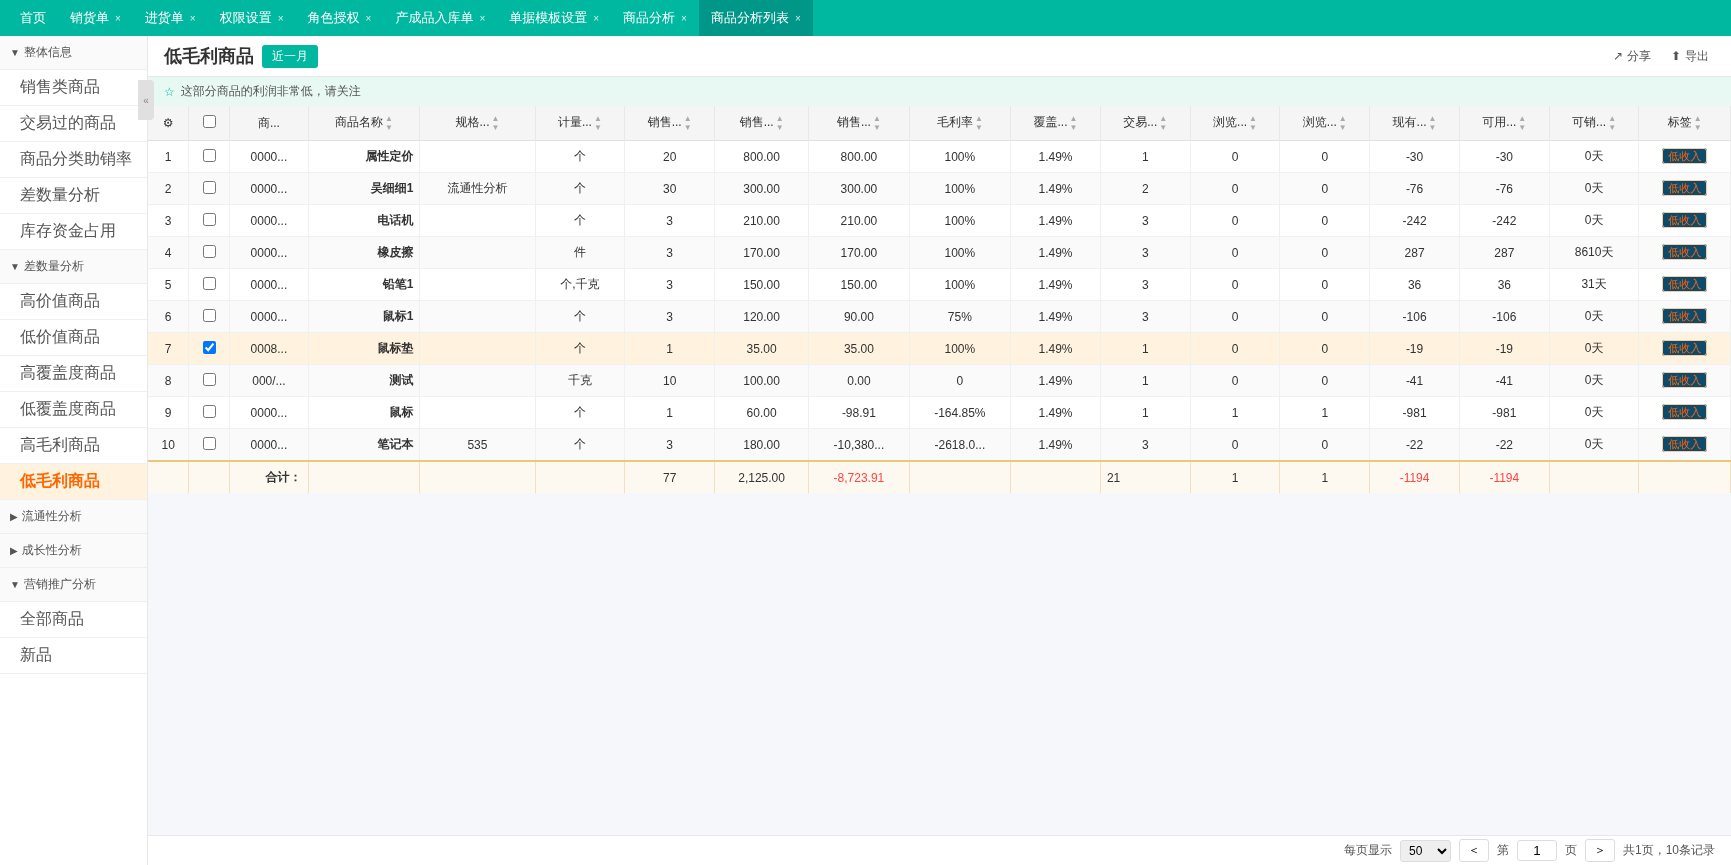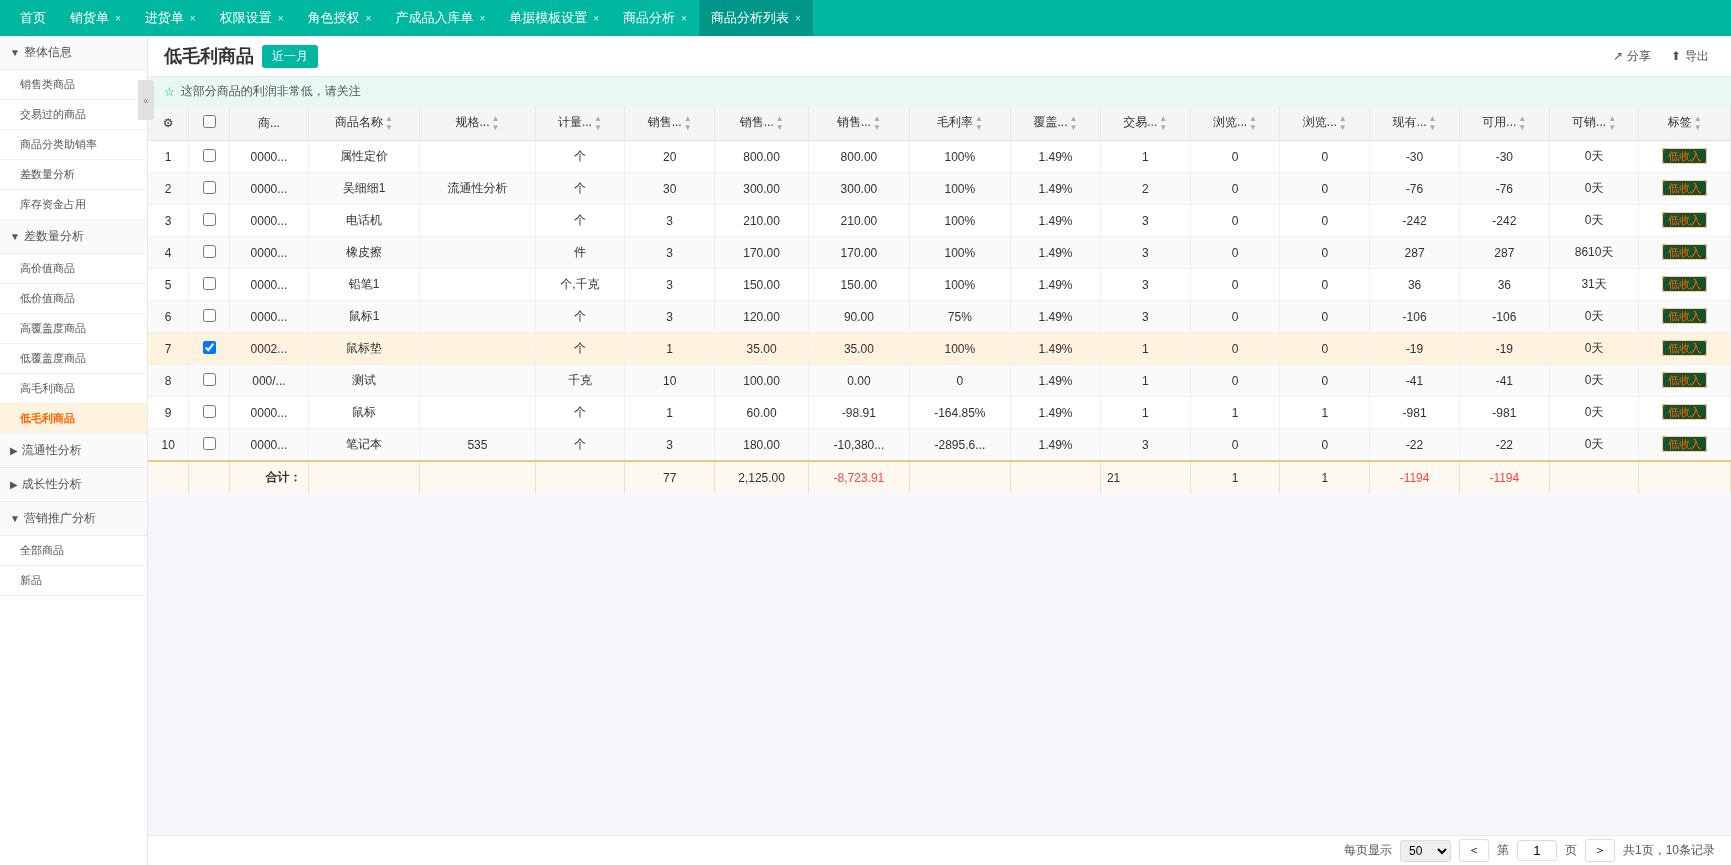--- a/index.html
+++ b/index.html
@@ -47,21 +47,21 @@
       padding: 8px 10px;
       font-size: 12px;
       color: #555;
       cursor: pointer;
       background: #fafafa;
       border-bottom: 1px solid #eee;
     }
     .sidebar-group-header .arrow { margin-right: 4px; font-size: 10px; }
     .sidebar-item {
       padding: 7px 10px 7px 20px;
-      font-size: 11px;
+      font-size: 16px;
       color: #555;
       cursor: pointer;
       border-bottom: 1px solid #f0f0f0;
     }
     .sidebar-item.active { background: #fff3e0; color: #ff6600; font-weight: bold; }
     .collapse-btn {
       position: absolute;
       left: 138px;
       top: 80px;
       width: 16px;
@@ -195,23 +195,23 @@
     }
     .data-table tbody tr:nth-child(even) { background: #fafafa; }
     .data-table tbody tr.selected { background: #fff3e0; }
     .data-table tbody td {
       padding: 7px 6px;
       text-align: center;
       color: #333;
       border-right: 1px solid #f0f0f0;
       white-space: nowrap;
     }
-    .data-table tbody td.left { text-align: center; }
+    .data-table tbody td.left { text-align: right; font-weight: bold; }
     .tag-badge {
-      background: #14532d;
+      background: #0c4a6e;
       color: #ff6600;
       border: 1px solid #ffcc99;
       border-radius: 3px;
       padding: 1px 5px;
       font-size: 11px;
     }
     .red-text { color: #ff4444; }
     .orange-text { color: #ff6600; }
 
     
@@ -500,21 +500,21 @@
               <td><span class="underline">0</span></td>
               <td>0</td>
               <td class="red-text">-106</td>
               <td class="red-text">-106</td>
               <td class="red-text orange-text">0天</td>
               <td><span class="tag-badge">低收入</span></td>
             </tr>
             <tr class="selected">
               <td>7</td>
               <td><input type="checkbox" checked="" style=""></td>
-              <td>0002...</td>
+              <td>0008...</td>
               <td class="left">鼠标垫</td>
               <td></td>
               <td>个</td>
               <td>1</td>
               <td>35.00</td>
               <td>35.00</td>
               <td>100%</td>
               <td>1.49%</td>
               <td>1</td>
               <td><span class="underline">0</span></td>
@@ -567,21 +567,21 @@
             <tr>
               <td>10</td>
               <td><input type="checkbox" style=""></td>
               <td>0000...</td>
               <td class="left">笔记本</td>
               <td>535</td>
               <td>个</td>
               <td>3</td>
               <td>180.00</td>
               <td class="red-text">-10,380...</td>
-              <td class="red-text">-2895.6...</td>
+              <td class="red-text">-2618.0...</td>
               <td>1.49%</td>
               <td>3</td>
               <td><span class="underline">0</span></td>
               <td>0</td>
               <td class="red-text">-22</td>
               <td class="red-text">-22</td>
               <td class="red-text orange-text">0天</td>
               <td><span class="tag-badge">低收入</span></td>
             </tr>
           </tbody>

